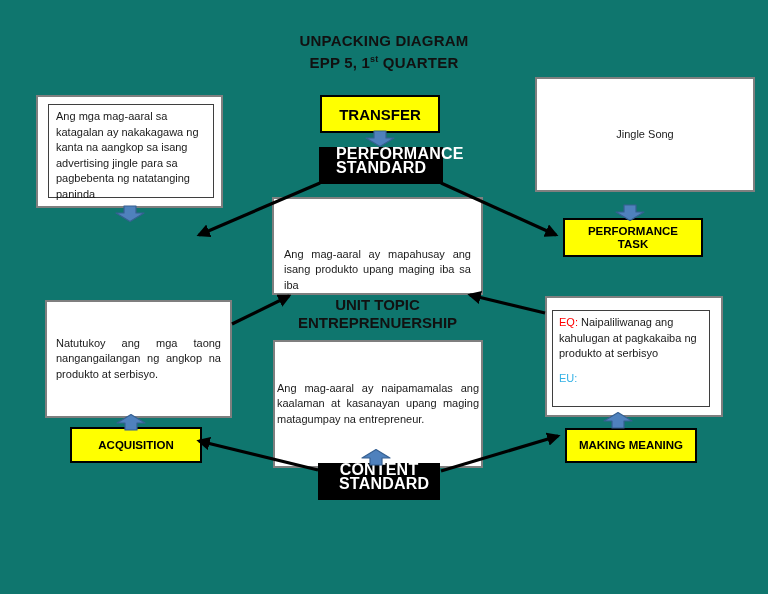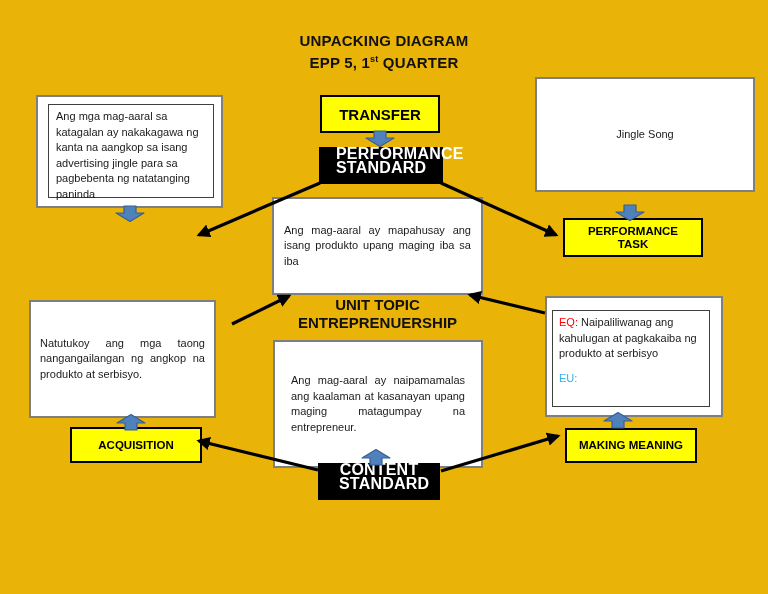--- a/index.html
+++ b/index.html
@@ -1,17 +1,17 @@
 <!DOCTYPE html>
 <html><head>
 <meta charset="utf-8">
 <style>
   html,body{margin:0;padding:0;background:#ffffff;}
   #canvas{
-    position:relative;width:768px;height:594px;background:#eab308;
+    position:relative;width:768px;height:594px;background:#0f766e;
     font-family:"Liberation Sans","DejaVu Sans",sans-serif;color:#1a1a1a;overflow:hidden;
   }
   .abs{position:absolute;box-sizing:border-box;}
   .title{
     left:0;top:31px;width:768px;text-align:center;font-weight:bold;
     font-size:15px;line-height:19px;color:#111;letter-spacing:.2px;
   }
   .title sup{font-size:9px;}
   .box-outer{background:#fff;border:2px solid #7f7f7f;}
   .box-inner{background:#fff;border:1px solid #3f3f3f;}
@@ -58,37 +58,37 @@
     <span style="width:90px;">PERFORMANCE STANDARD</span>
   </div>
 
   <div class="abs box-outer flexc" style="left:535px;top:77px;width:220px;height:115px;">
     <span class="desc">Jingle Song</span>
   </div>
   <div class="abs badge-yellow" style="left:563px;top:218px;width:140px;height:39px;">
     <span style="width:95px;">PERFORMANCE TASK</span>
   </div>
 
-  <div class="abs box-outer flexc" style="left:272px;top:197px;width:211px;height:98px;padding:0 10px;">
+  <div class="abs box-outer flexc" style="left:272px;top:197px;width:211px;height:98px;padding:0 10px;align-items:flex-end;">
     <div class="desc just">Ang mag-aaral ay mapahusay ang isang produkto upang maging iba sa iba</div>
   </div>
 
   <div class="abs unit-topic">
     <div>UNIT TOPIC</div>
     <div>ENTREPRENUERSHIP</div>
   </div>
 
-  <div class="abs box-outer flexc" style="left:273px;top:340px;width:210px;height:128px;padding:0 16px;">
+  <div class="abs box-outer flexc" style="left:273px;top:340px;width:210px;height:128px;padding:0 2px;">
     <div class="desc just">Ang mag-aaral ay naipamamalas ang kaalaman at kasanayan upang maging matagumpay na entrepreneur.</div>
   </div>
   <div class="abs badge-black" style="left:318px;top:463px;width:122px;height:37px;">
     <span style="width:80px;">CONTENT STANDARD</span>
   </div>
 
-  <div class="abs box-outer flexc" style="left:29px;top:300px;width:187px;height:118px;padding:0 9px;">
+  <div class="abs box-outer flexc" style="left:45px;top:300px;width:187px;height:118px;padding:0 9px;">
     <div class="desc just">Natutukoy ang mga taong nangangailangan ng angkop na produkto at serbisyo.</div>
   </div>
   <div class="abs badge-yellow" style="left:70px;top:427px;width:132px;height:36px;">
     <span>ACQUISITION</span>
   </div>
 
   <div class="abs box-outer" style="left:545px;top:296px;width:178px;height:121px;">
     <div class="abs box-inner" style="left:5px;top:12px;width:158px;height:97px;padding:4px 6px;">
       <div class="desc"><span class="eq-label">EQ:</span> <span>Naipaliliwanag ang kahulugan at pagkakaiba ng produkto at serbisyo</span></div>
       <div class="desc eu-label" style="margin-top:9px;">EU:</div>

